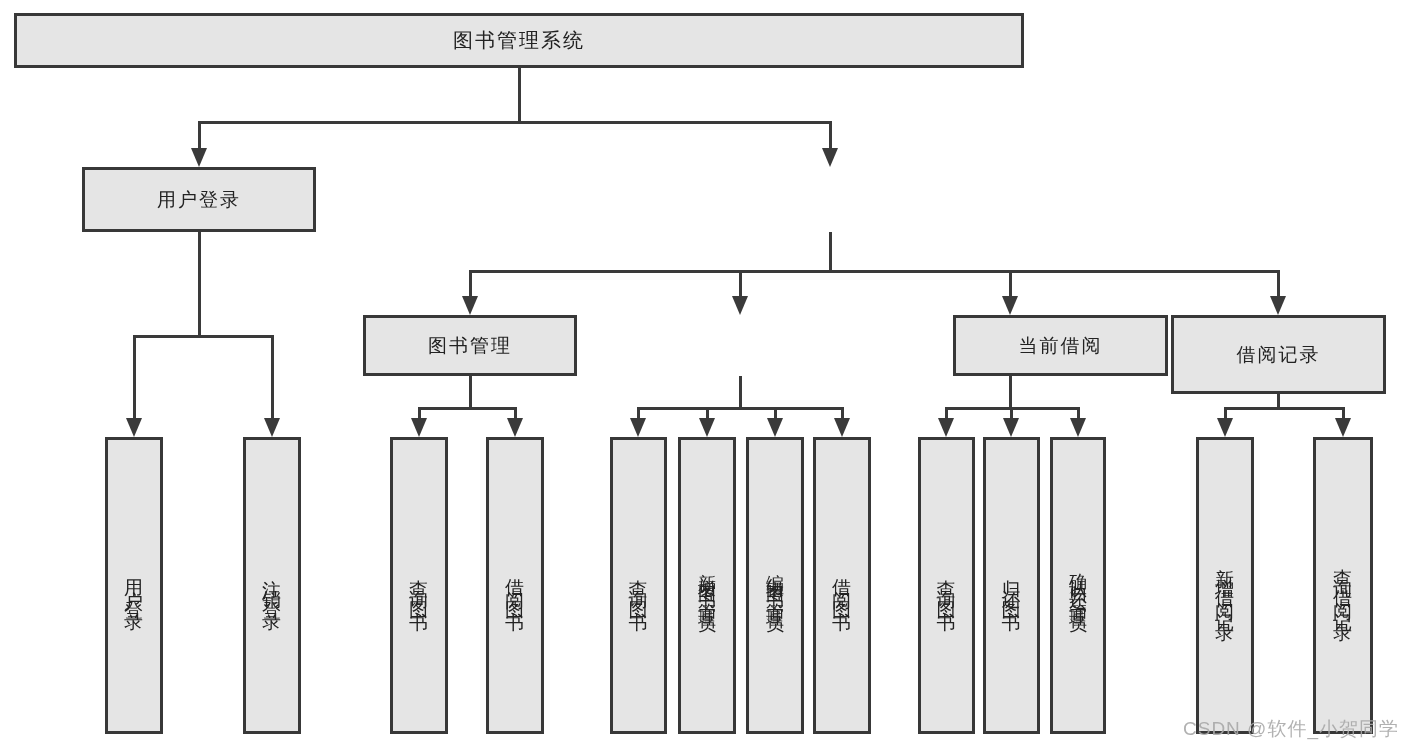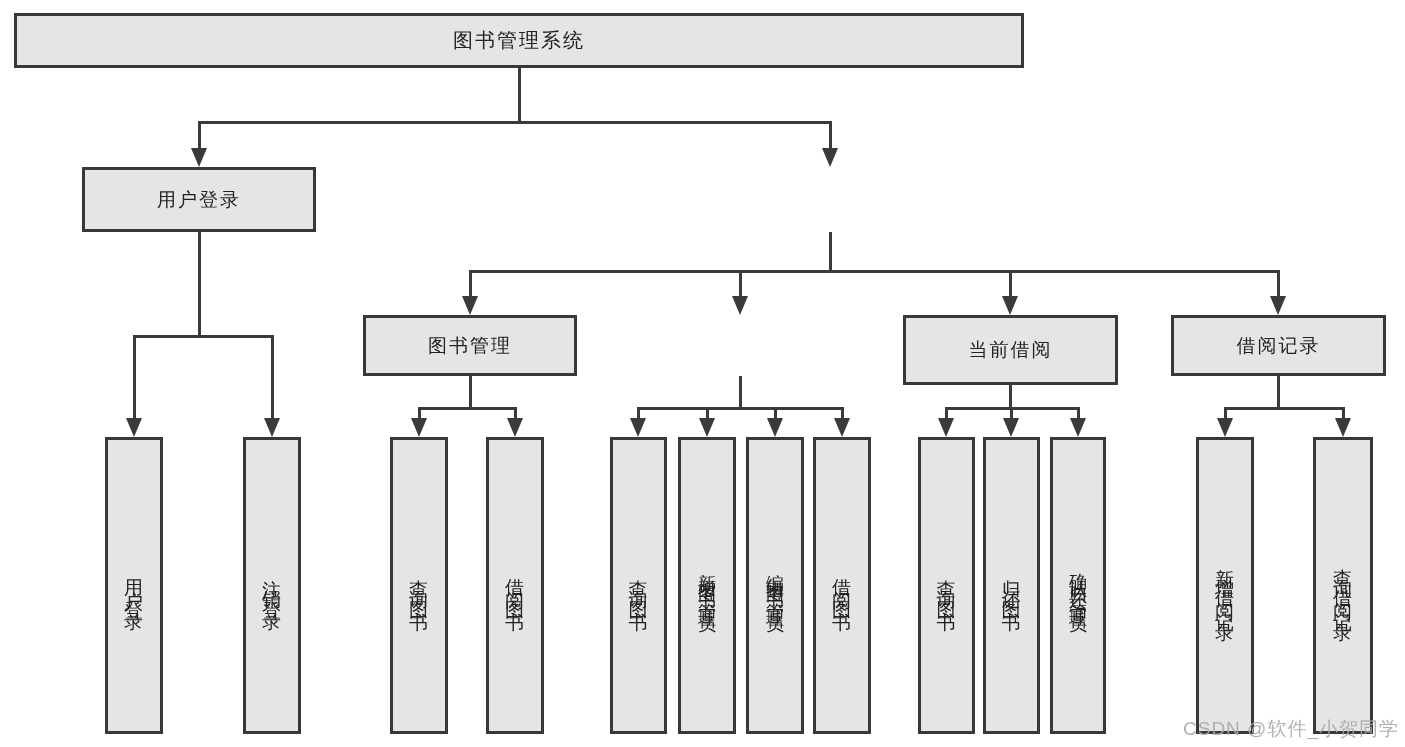--- a/index.html
+++ b/index.html
@@ -64,22 +64,22 @@
   <div class="vline" style="left:469px;top:270px;height:28px"></div>
   <div class="head" style="left:462px;top:296px"></div>
   <div class="vline" style="left:739px;top:270px;height:28px"></div>
   <div class="head" style="left:732px;top:296px"></div>
   <div class="vline" style="left:1009px;top:270px;height:28px"></div>
   <div class="head" style="left:1002px;top:296px"></div>
   <div class="vline" style="left:1277px;top:270px;height:28px"></div>
   <div class="head" style="left:1270px;top:296px"></div>
 
   <div class="box" style="left:363px;top:315px;width:214px;height:61px">图书管理</div>
-  <div class="box" style="left:903px;top:315px;width:215px;height:70px">当前借阅</div>
-  <div class="box" style="left:1171px;top:315px;width:215px;height:61px">借阅记录</div>
+  <div class="box" style="left:953px;top:315px;width:215px;height:61px">当前借阅</div>
+  <div class="box" style="left:1171px;top:315px;width:215px;height:79px">借阅记录</div>
 
   <div class="vline" style="left:469px;top:376px;height:31px"></div>
   <div class="hline" style="left:418px;top:407px;width:99px"></div>
   <div class="vline" style="left:418px;top:407px;height:12px"></div>
   <div class="head" style="left:411px;top:418px"></div>
   <div class="vline" style="left:514px;top:407px;height:12px"></div>
   <div class="head" style="left:507px;top:418px"></div>
 
   <div class="vline" style="left:739px;top:376px;height:31px"></div>
   <div class="hline" style="left:637px;top:407px;width:207px"></div>

